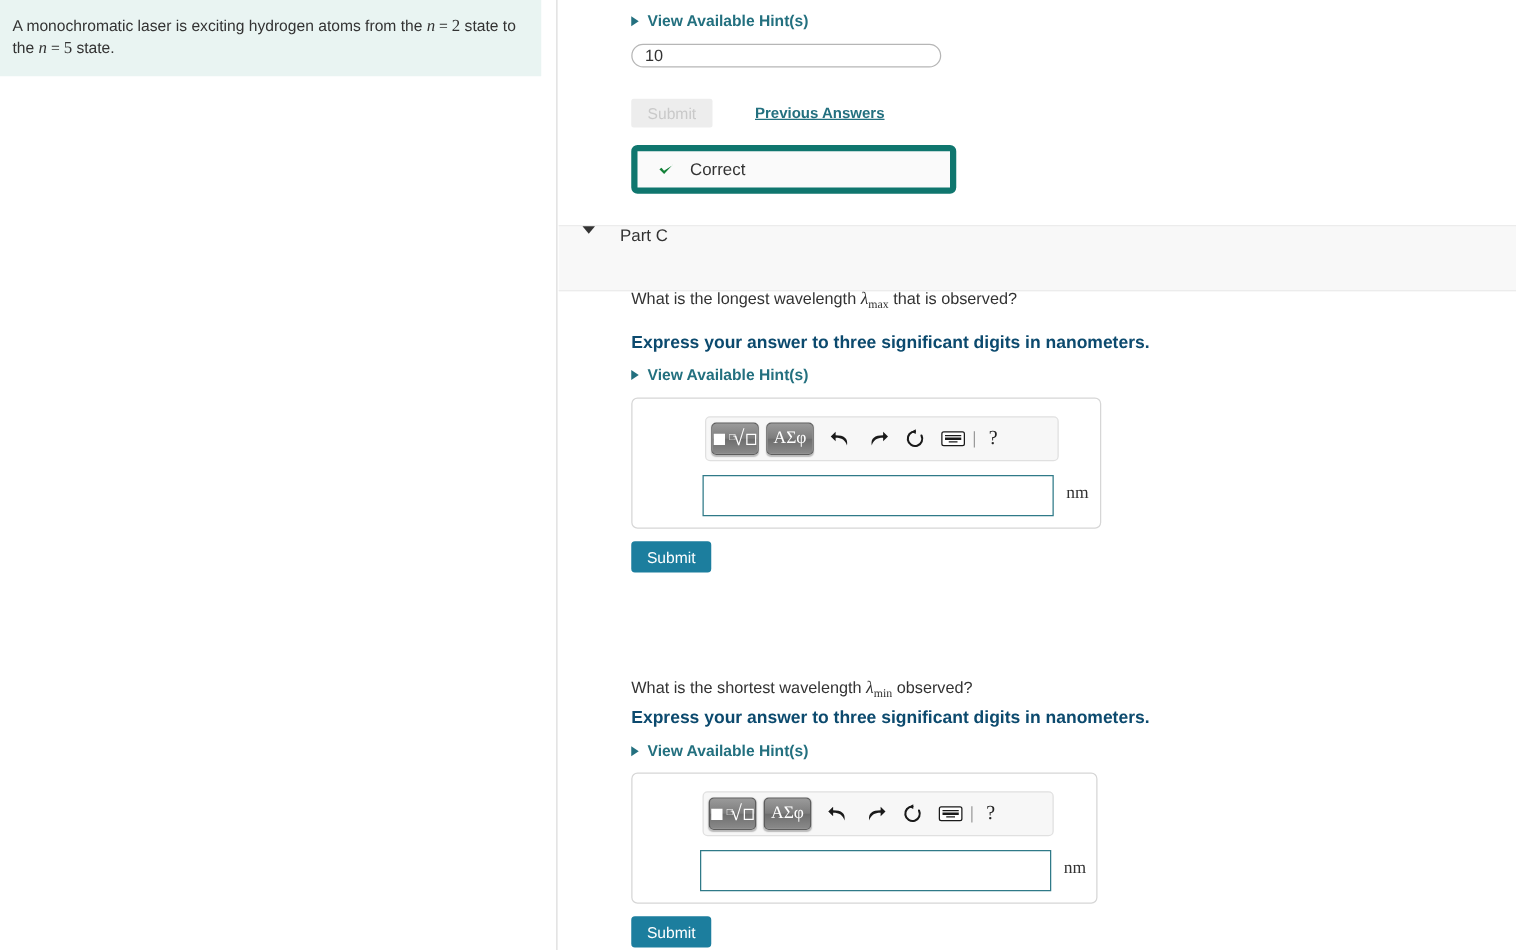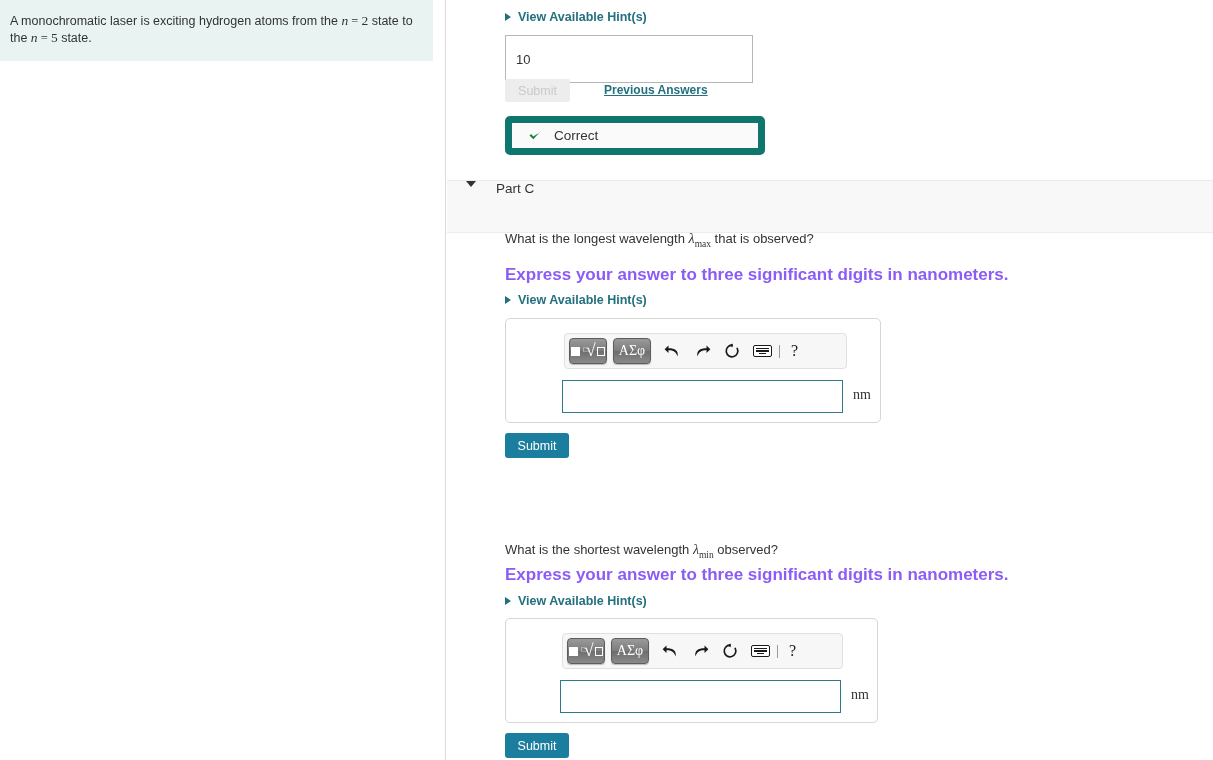--- a/index.html
+++ b/index.html
@@ -73,23 +73,23 @@
     font-size: 12.5px;
     font-weight: bold;
     text-decoration: none;
     cursor: pointer;
   }
 
   
   .top-answer-input {
     position: absolute;
     left: 58px; top: 35px;
-    width: 248px; height: 48px;
+    width: 248px; height: 19px;
     border: 1px solid #b6b6b6;
-    border-radius: 0;
+    border-radius: 12px;
     background: #fff;
     font-family: "Liberation Sans", sans-serif;
     font-size: 13px;
     color: #333;
     padding: 0 10px;
     outline: none;
   }
   .submit-disabled {
     position: absolute;
     left: 58px; top: 79px;
@@ -109,21 +109,21 @@
     font-size: 12px;
     font-weight: bold;
     text-decoration: underline;
     cursor: pointer;
     padding-left: 20px;
   }
   .correct-box {
     position: absolute;
     left: 505px; top: 116px;
     width: 260px; height: 39px;
-    border: 7px solid #0f766e;
+    border: 5px solid #0f766e;
     border-radius: 5px;
     background: #fafafa;
     display: flex;
     align-items: center;
     gap: 11px;
     padding-left: 16px;
   }
   .check-icon {
     width: 15px; height: 15px;
     position: relative;
@@ -160,23 +160,23 @@
 
   .question-text {
     position: absolute;
     left: 58px;
     font-size: 13px;
     color: #333;
   }
   .bold-instruction {
     position: absolute;
     left: 58px;
-    font-size: 17px;
+    font-size: 14px;
     font-weight: bold;
-    color: #8b5cf6;
+    color: #0c4a6e;
   }
   .sub-lbl {
     font-family: "Liberation Serif", serif;
     font-style: italic;
     font-size: 14px;
   }
   .sub-lbl sub {
     font-family: "Liberation Serif", serif;
     font-style: normal;
     font-size: 9.5px;

